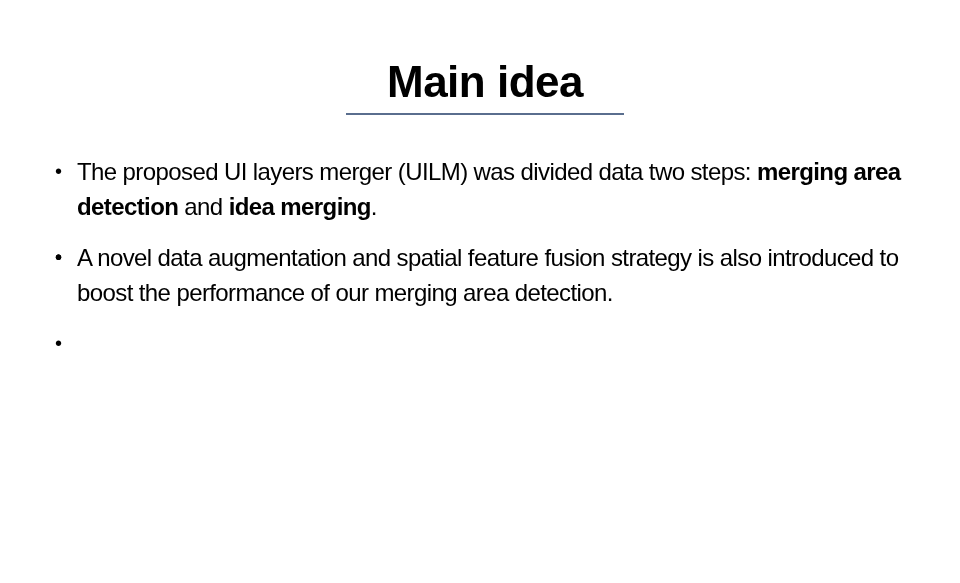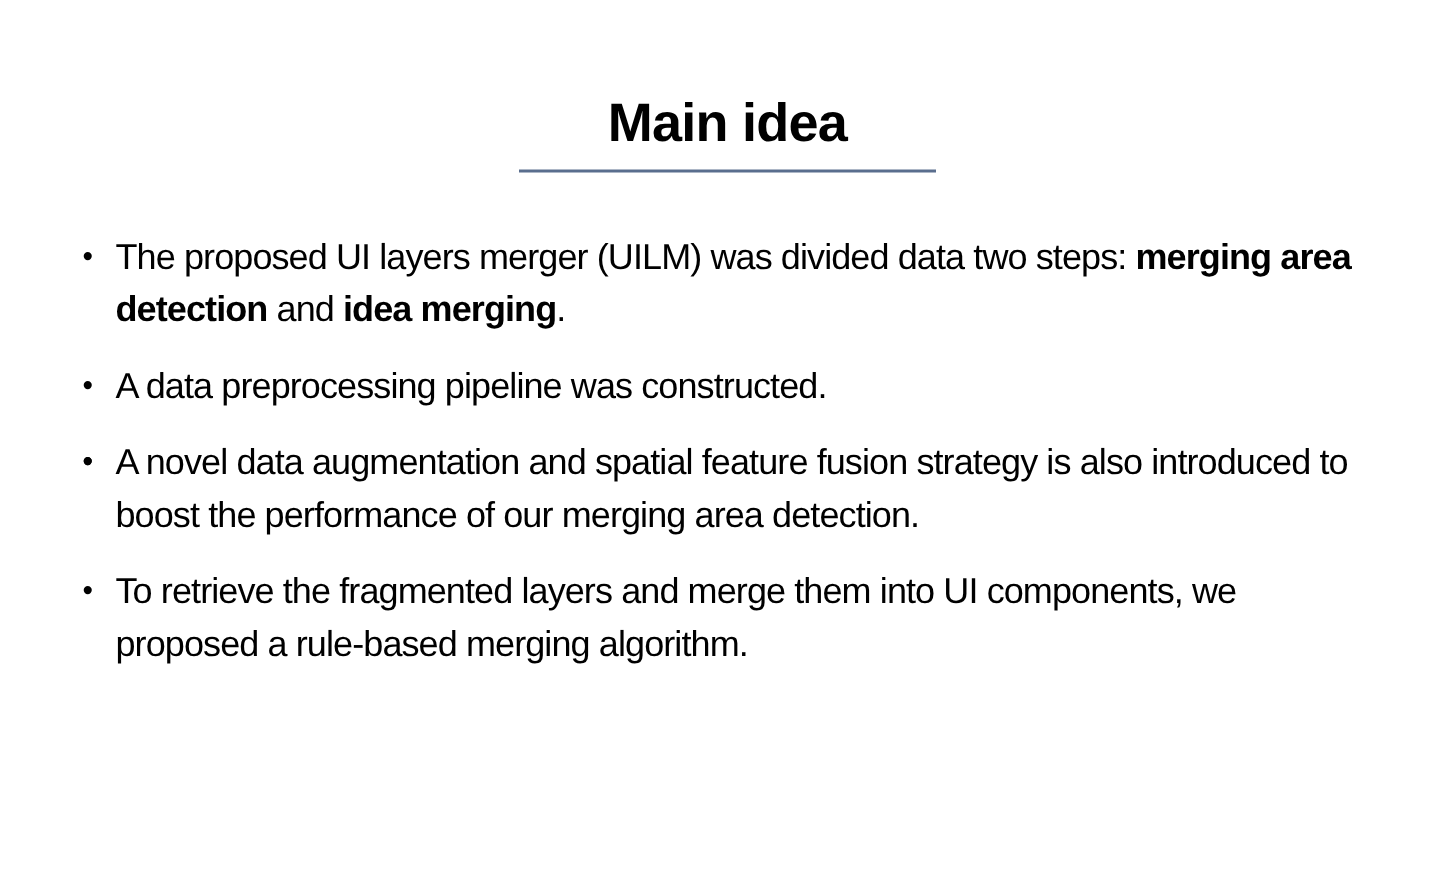--- a/index.html
+++ b/index.html
@@ -16,21 +16,21 @@
     color: #000000;
   }
   .title-wrap {
     position: absolute;
     left: 346px;
     top: 50px;
     width: 278px;
     text-align: center;
   }
   .title {
-    font-size: 36px;
+    font-size: 44px;
     font-weight: bold;
     line-height: 64px;
     letter-spacing: -0.5px;
     margin: 0;
   }
   .title-rule {
     position: absolute;
     left: 346px;
     top: 113px;
     width: 278px;
@@ -70,26 +70,24 @@
 </div>
 <div class="title-rule"></div>
 
 <ul class="bullets">
   <li>
     <span class="dot">•</span>
     <span>The proposed UI layers merger (UILM) was divided data two steps: </span><b>merging area detection</b><span> and </span><b>idea merging</b><span>.</span>
   </li>
   <li>
     <span class="dot">•</span>
-    <span>A data preprocessing pipeline was constructed.</span>
   </li>
   <li>
     <span class="dot">•</span>
   </li>
   <li>
     <span class="dot">•</span>
     <span>A novel data augmentation and spatial feature fusion strategy is also introduced to boost the performance of our merging area detection.</span>
   </li>
   <li>
     <span class="dot">•</span>
-    <span>To retrieve the fragmented layers and merge them into UI components, we proposed a rule-based merging algorithm.</span>
   </li>
 </ul>
 
 </body></html>

